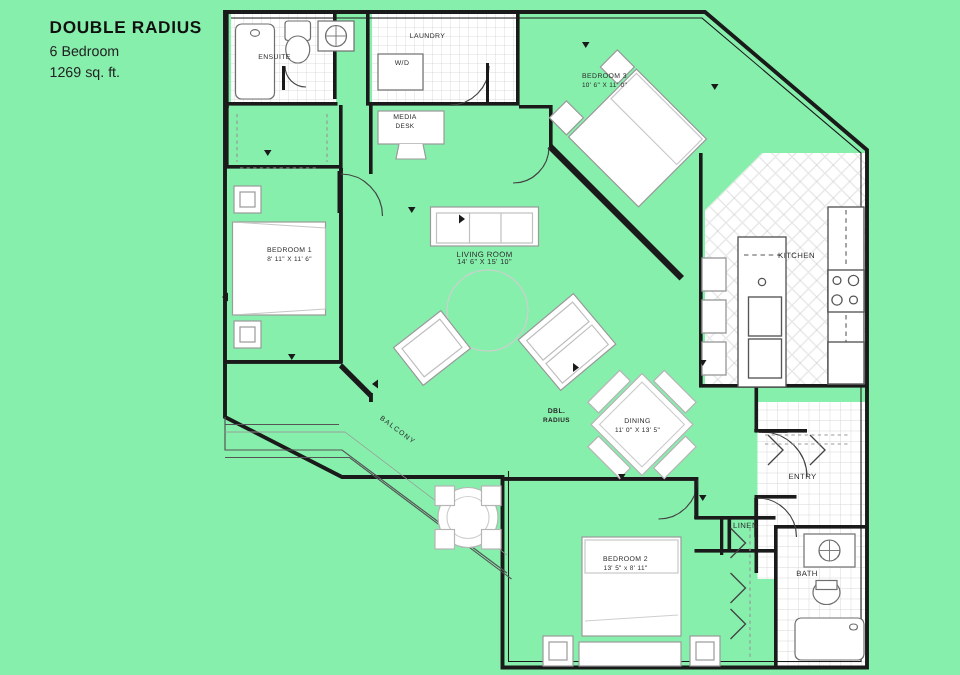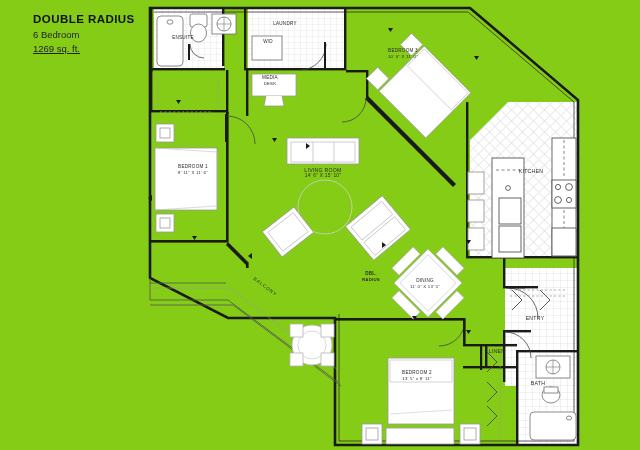--- a/index.html
+++ b/index.html
@@ -1,25 +1,25 @@
 <!DOCTYPE html>
 <html><head>
 <meta charset="utf-8">
 <style>
   html,body{margin:0;padding:0;background:#ffffff;}
   body{width:640px;height:450px;overflow:hidden;
        font-family:"Liberation Sans",sans-serif;color:#111;}
-  #stage{position:relative;width:640px;height:450px;background:#84cc16;}
+  #stage{position:relative;width:640px;height:450px;background:#86efac;}
 
   
   #titleblock{position:absolute;left:33px;top:12px;width:190px;}
   #plan-title{font-size:11.5px;font-weight:bold;letter-spacing:.45px;
               color:#111;line-height:14px;}
   #plan-sub{font-size:9.5px;color:#222;line-height:13.5px;margin-top:2px;}
-  #plan-area{font-size:9.5px;color:#222;line-height:13.5px;text-decoration:underline;}
+  #plan-area{font-size:9.5px;color:#222;line-height:13.5px;}
 
   
   #plan-svg{position:absolute;left:0;top:0;width:640px;height:450px;}
 
   
   .rlabel{position:absolute;text-align:center;color:#2b2b2b;
           font-size:4.6px;letter-spacing:.25px;line-height:5.8px;
           white-space:nowrap;font-family:"Liberation Sans",sans-serif;}
   .rlabel .nm{display:block;}
   .rlabel .dm{display:block;font-size:4.3px;}

